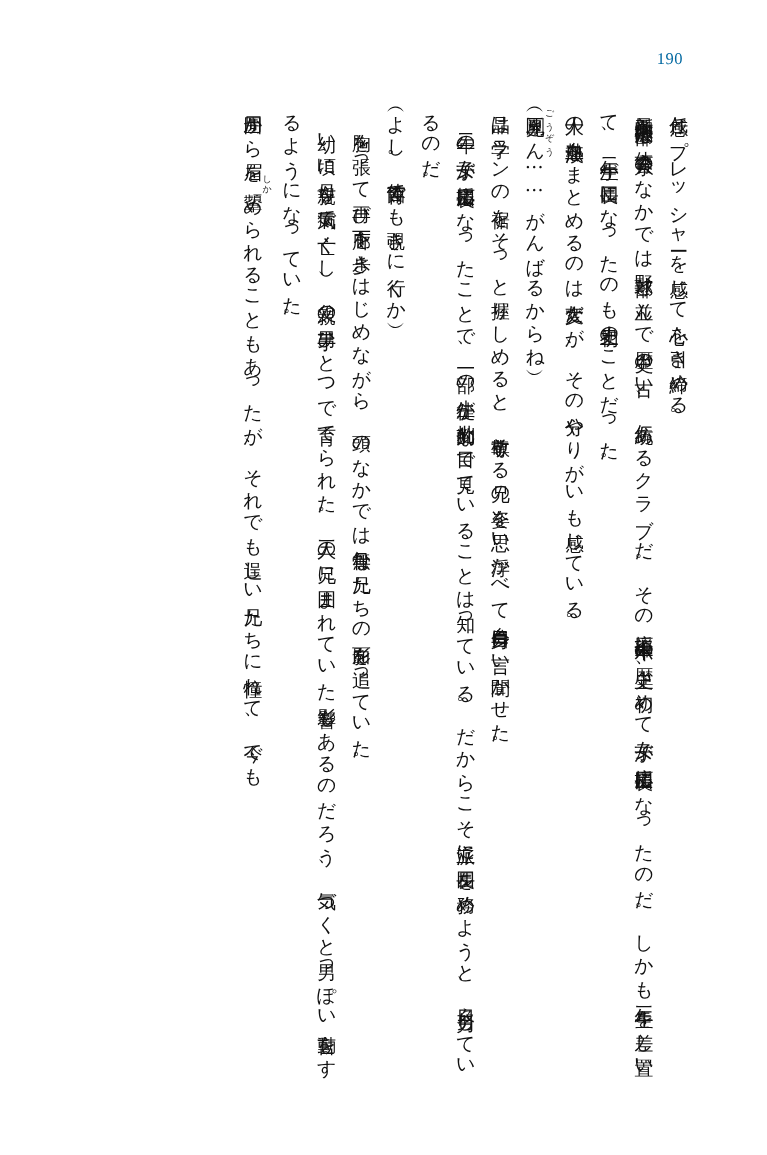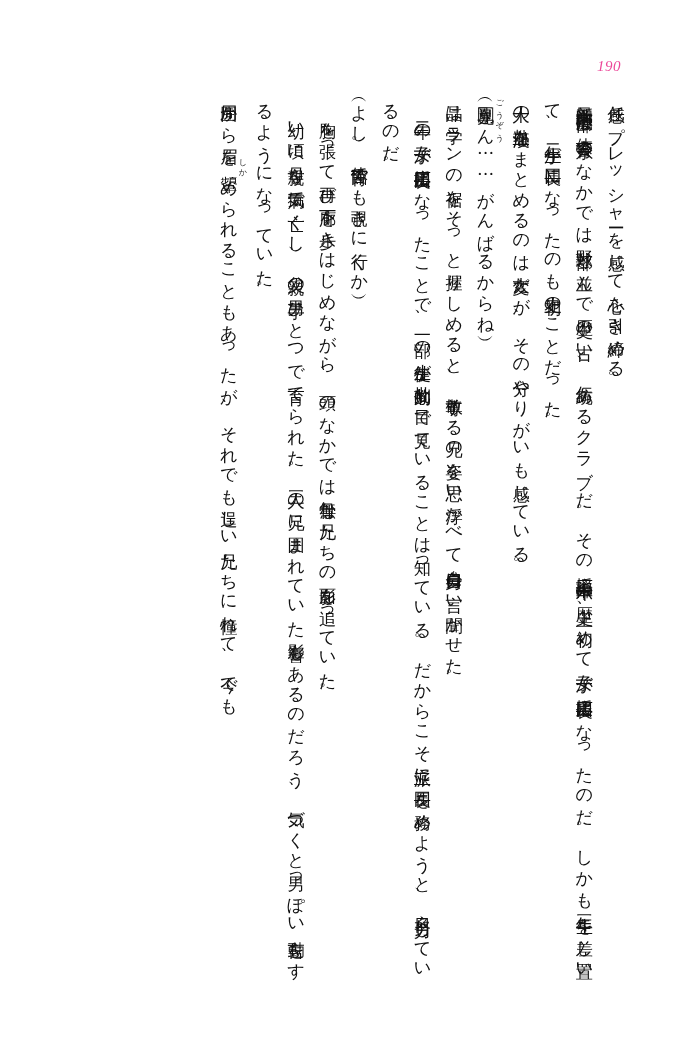--- a/index.html
+++ b/index.html
@@ -16,26 +16,25 @@
   }
   .page {
     position: relative;
     width: 697px;
     height: 1050px;
     background: #ffffff;
     box-sizing: border-box;
   }
   .page-number {
     position: absolute;
-    top: 58px;
+    top: 46px;
     right: 76px;
     font-size: 15px;
-    font-style: italic;
     font-family: "Liberation Serif", "DejaVu Serif", serif;
-    color: #ec4899;
+    color: #0369a1;
     letter-spacing: 0.5px;
   }
   .text-body {
     position: absolute;
     top: 92px;
     left: 44px;
     right: 66px;
     height: 880px;
     writing-mode: vertical-rl;
     -webkit-writing-mode: vertical-rl;

